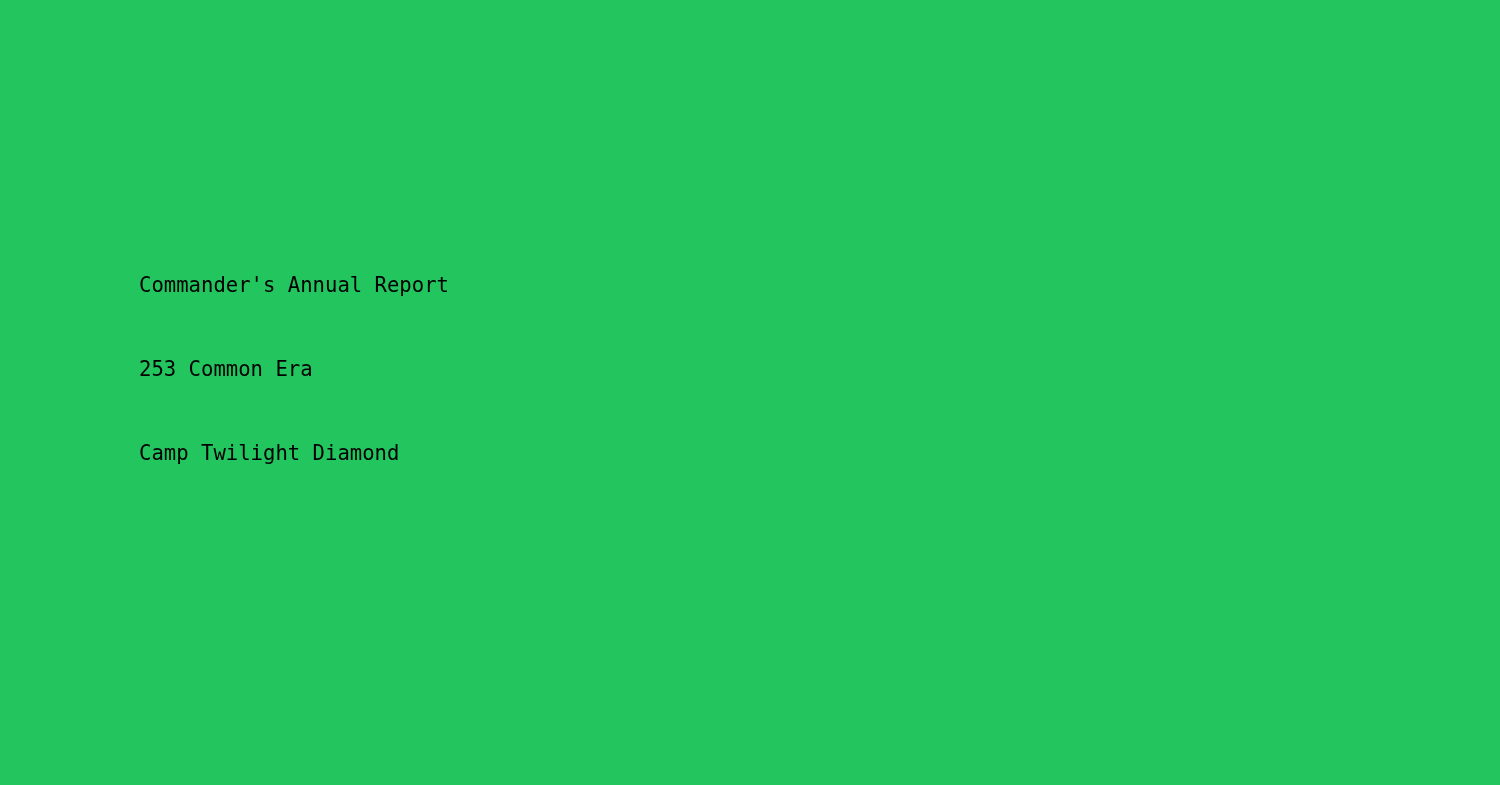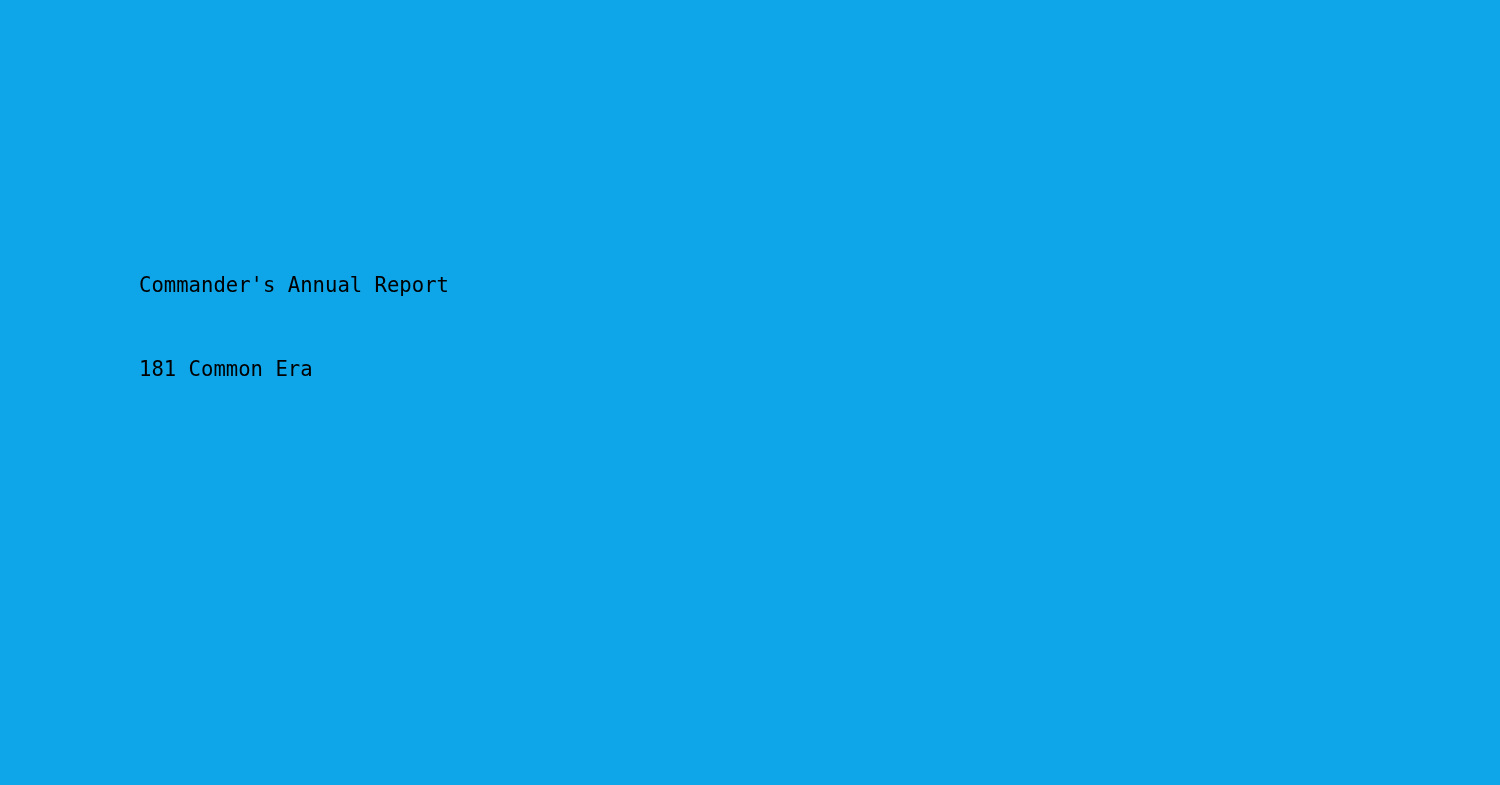--- a/index.html
+++ b/index.html
@@ -11,21 +11,21 @@
   body {
     width: 1500px;
     height: 785px;
     overflow: hidden;
     font-family: "DejaVu Sans Mono", "Liberation Mono", monospace;
   }
   .page {
     position: relative;
     width: 1500px;
     height: 785px;
-    background: #0ea5e9;
+    background: #22c55e;
     overflow: hidden;
   }
   .doc-body {
     position: absolute;
     left: 139px;
     top: 131px;
     width: 1320px;
     color: #010101;
     font-family: "DejaVu Sans Mono", "Liberation Mono", monospace;
     font-size: 20.6px;
@@ -47,21 +47,22 @@
 </style>
 </head>
 <body>
 
 <div class="page">
 
   <div class="doc-body">
 
     <div class="block">
       <div class="line">Commander's Annual Report</div>
-      <div class="line">181 Common Era</div>
+      <div class="line">253 Common Era</div>
+      <div class="line">Camp Twilight Diamond</div>
     </div>
 
     <div class="spacer"></div>
 
 
     
 
     
 
     

